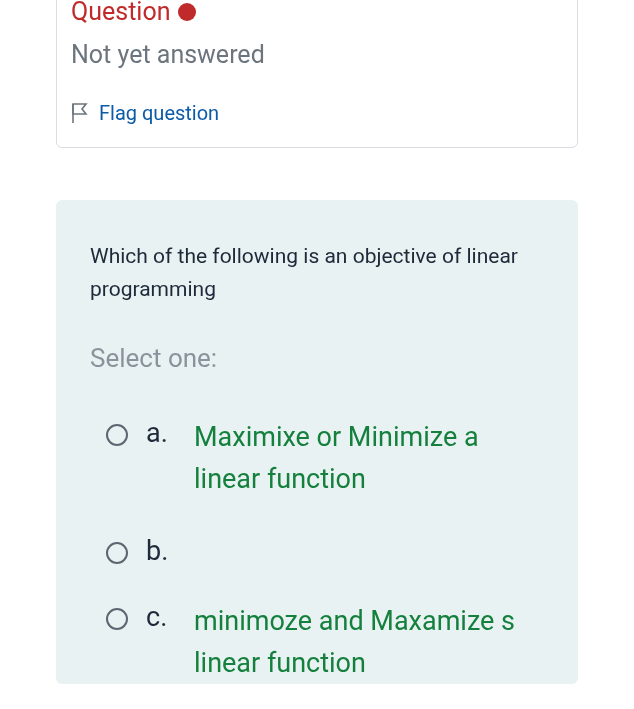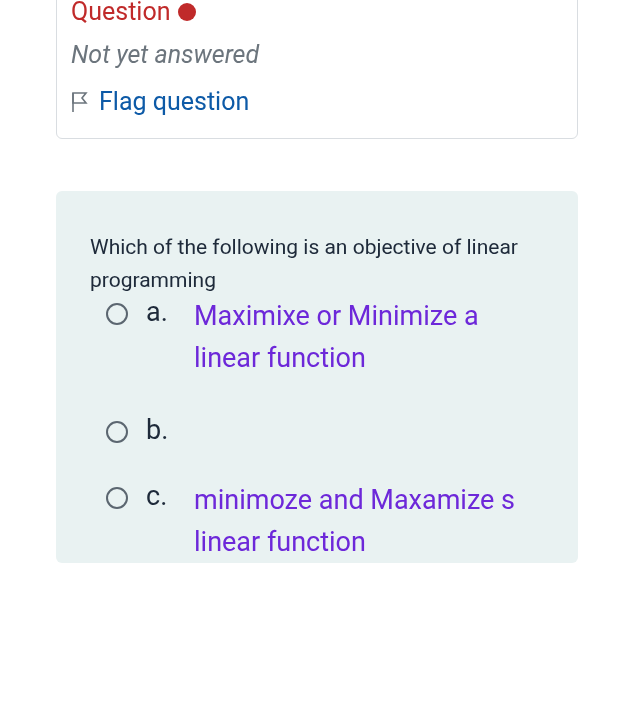--- a/index.html
+++ b/index.html
@@ -30,32 +30,31 @@
   .badge {
     width: 18px;
     height: 18px;
     border-radius: 50%;
     background: #c02a2a;
     display: inline-block;
   }
   .status {
     color: #6c757d;
     font-size: 25px;
-    margin-bottom: 18px;
-    font-style: italic;
+    margin-bottom: 32px;
   }
   .flag-row {
     display: flex;
     align-items: center;
     gap: 10px;
     cursor: pointer;
   }
   .flag-text {
     color: #0d5aa7;
-    font-size: 25px;
+    font-size: 20px;
   }
   .flag-icon svg { display: block; }
 
   .question-card {
     background: #e9f2f2;
     border-radius: 6px;
     margin-top: 52px;
     padding: 40px 34px 0 34px;
   }
   .question-text {
@@ -89,21 +88,21 @@
   }
   .letter {
     width: 30px;
     flex: 0 0 30px;
     font-size: 27px;
     color: #1e2a3a;
     margin-right: 18px;
   }
   .answer {
     font-size: 27px;
-    color: #6d28d9;
+    color: #15803d;
     line-height: 1.55;
   }
 </style>
 </head>
 <body>
 
 <div class="info-card">
   <div class="question-label">
     <span>Question</span>
     <span class="badge"></span>
@@ -115,20 +114,21 @@
         <path d="M2 2 L2 21" stroke="#6c757d" stroke-width="1.6"></path>
         <path d="M2 2 L15 2 L11 7 L15 12 L2 12 Z" stroke="#6c757d" stroke-width="1.6" fill="none"></path>
       </svg>
     </span>
     <span class="flag-text">Flag question</span>
   </div>
 </div>
 
 <div class="question-card">
   <div class="question-text">Which of the following is an objective of linear programming</div>
+  <div class="select-one">Select one:</div>
   <div class="options">
 
     <label class="option">
       <span class="radio"></span>
       <span class="letter">a.</span>
       <span class="answer">Maximixe or Minimize a linear function</span>
     </label>
 
     <label class="option">
       <span class="radio"></span>

